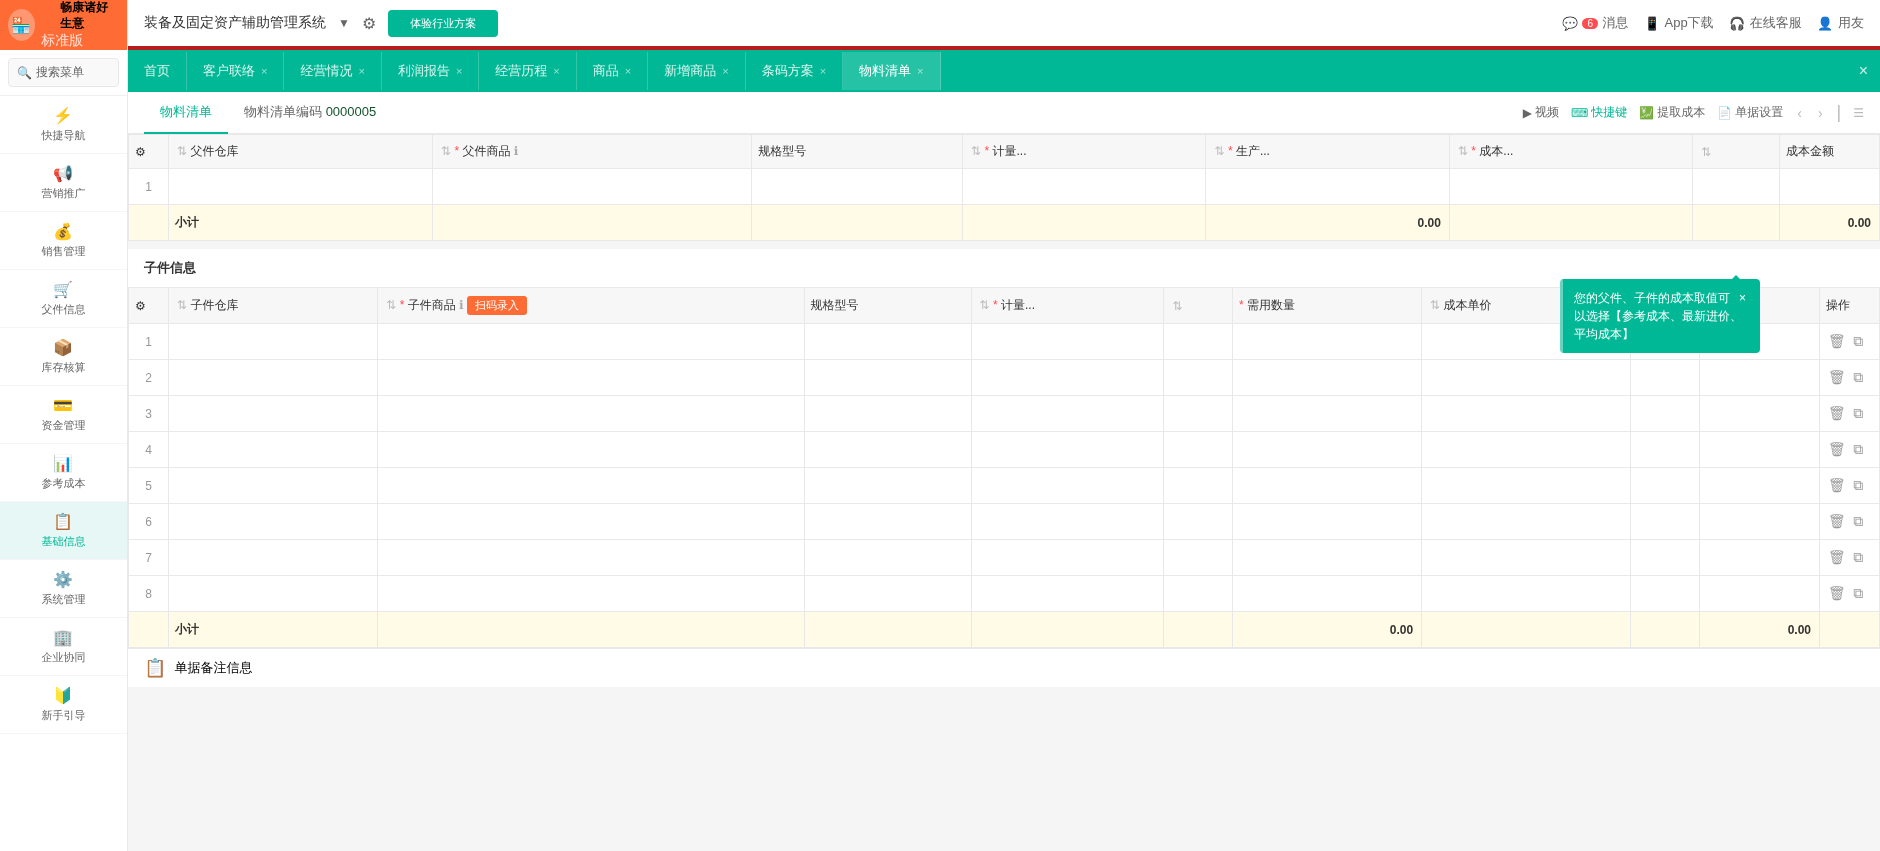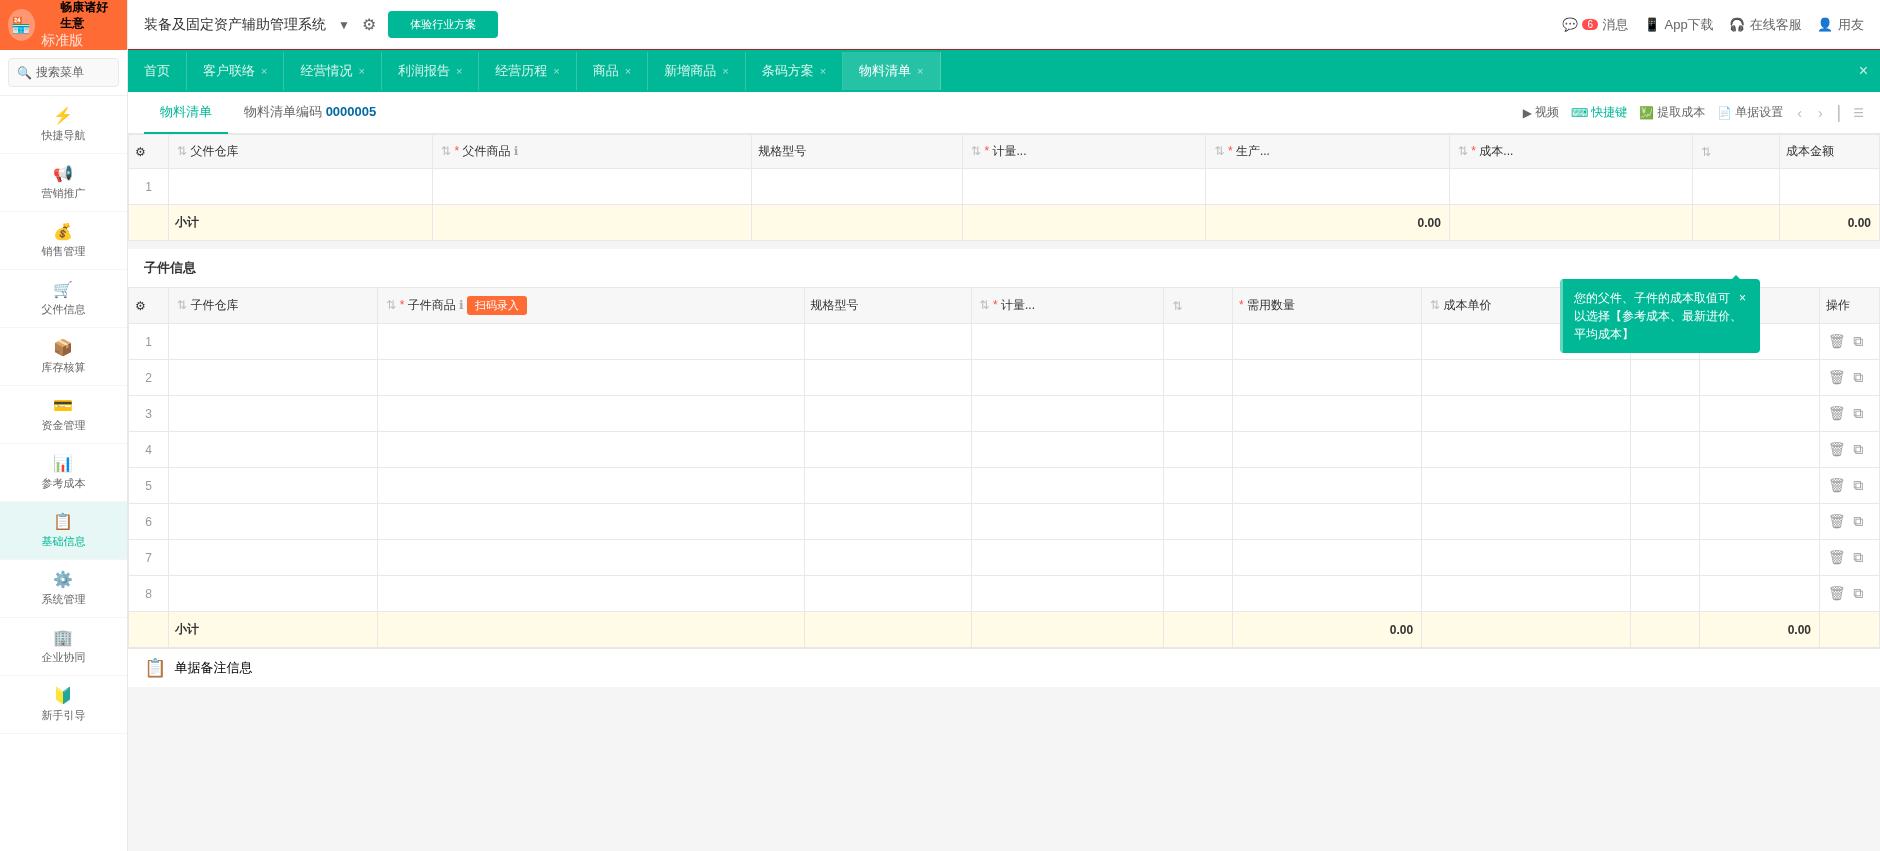--- a/index.html
+++ b/index.html
@@ -83,21 +83,21 @@
     .main {
       flex: 1;
       display: flex;
       flex-direction: column;
       overflow: hidden;
     }
 
     
     .top-header {
       background: #fff;
-      border-bottom: 1px solid #b91c1c;
+      border-bottom: 4px solid #b91c1c;
       display: flex;
       align-items: center;
       justify-content: space-between;
       padding: 0 16px;
       height: 50px;
       flex-shrink: 0;
     }
     .top-header-left {
       display: flex;
       align-items: center;
@@ -336,22 +336,22 @@
       position: absolute;
       left: 0;
       top: 0;
       bottom: 0;
       width: 3px;
       background: rgba(255,255,255,0.4);
       border-radius: 2px;
     }
 
     .breadcrumb-number {
-      color: #0369a1;
-      font-weight: bold;
+      color: #14532d;
+      font-weight: normal;
     }
 
     
     .nav-arrow {
       cursor: pointer;
       color: #bbb;
       font-size: 14px;
       padding: 0 2px;
     }
 

